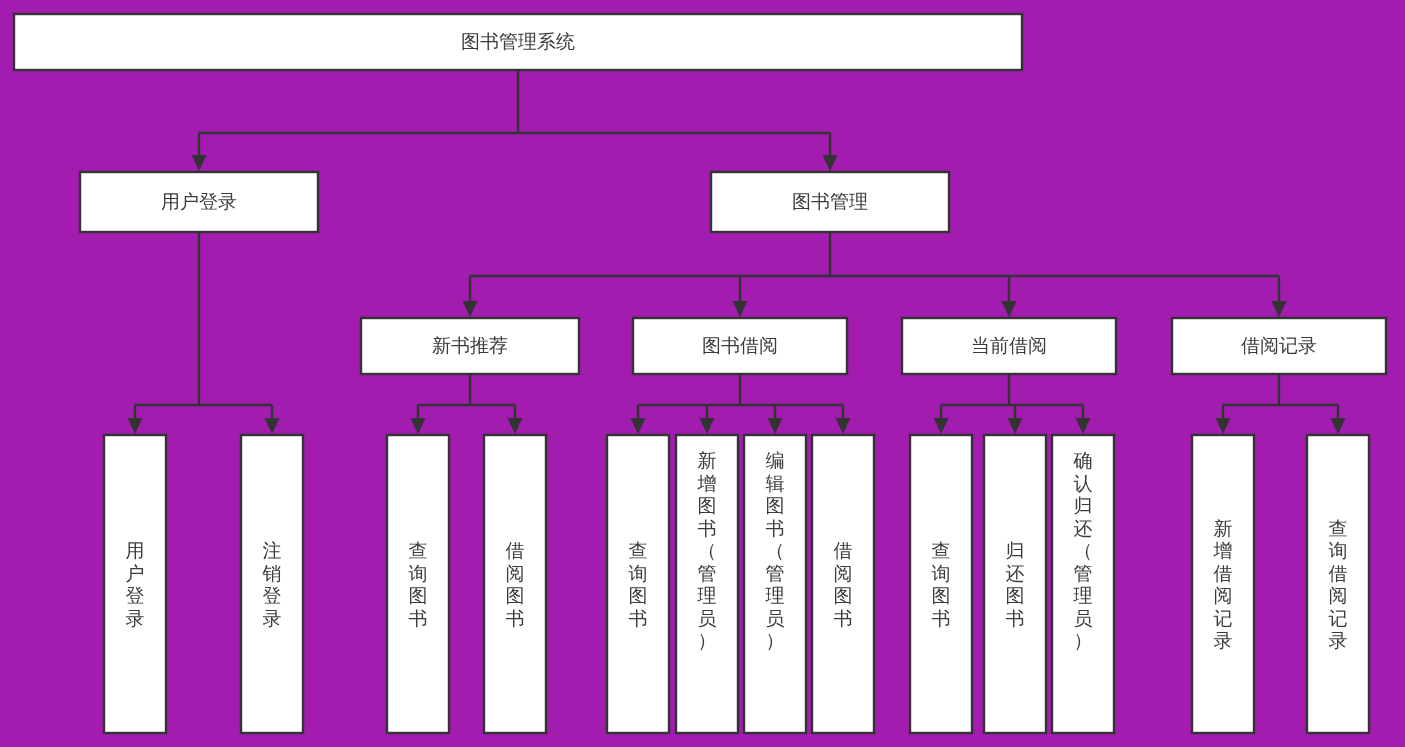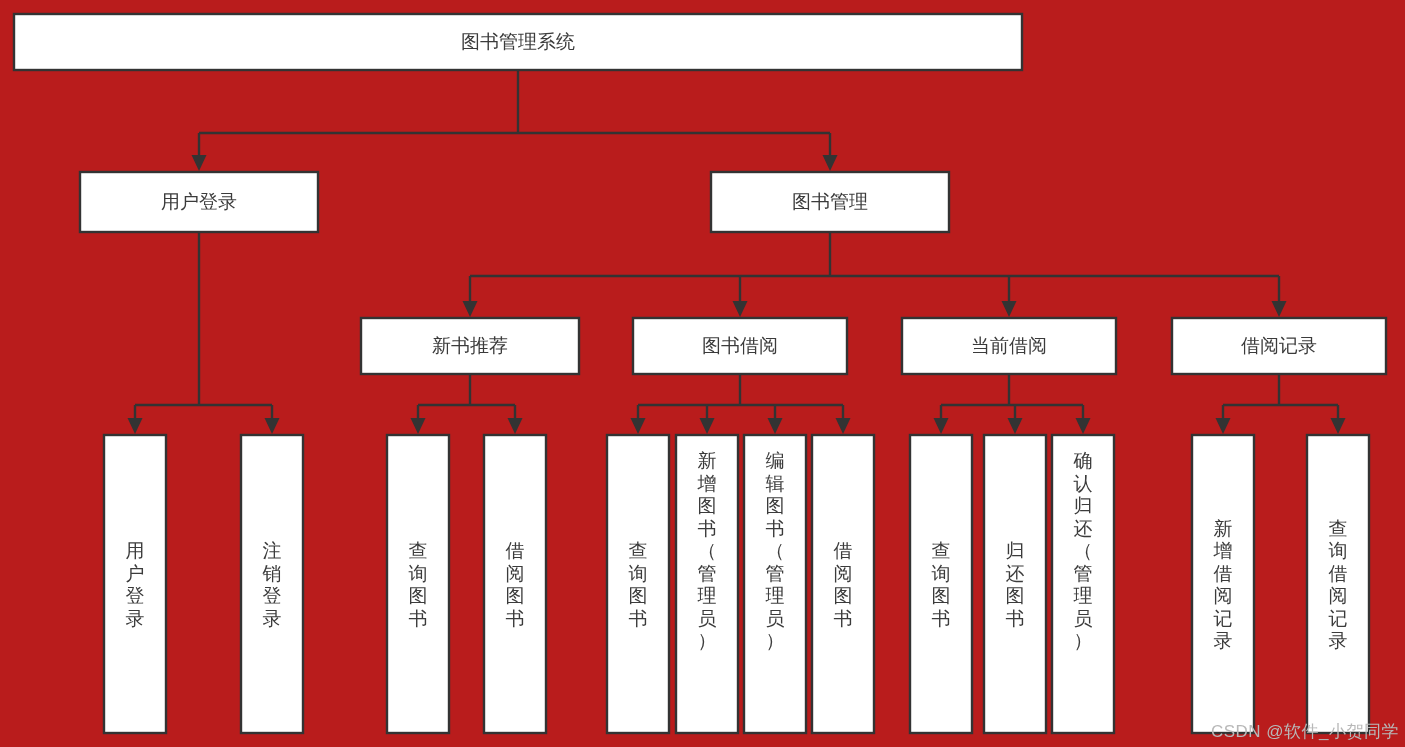--- a/index.html
+++ b/index.html
@@ -10,21 +10,21 @@
   body {
     width: 1405px;
     height: 747px;
     font-family: "Liberation Sans", "DejaVu Sans", sans-serif;
     overflow: hidden;
   }
   #diagram-root {
     position: relative;
     width: 1405px;
     height: 747px;
-    background: #b91c1c;
+    background: #a21caf;
   }
   svg.diagram-canvas {
     position: absolute;
     top: 0;
     left: 0;
     width: 1405px;
     height: 747px;
     display: block;
   }
   .node-box {
@@ -293,14 +293,13 @@
             <text x="1338" y="534.7" text-anchor="middle" font-size="19px" fill="#3b3b3b" font-family="&quot;Liberation Sans&quot;, &quot;DejaVu Sans&quot;, sans-serif">查</text>
             <text x="1338" y="557.2" text-anchor="middle" font-size="19px" fill="#3b3b3b" font-family="&quot;Liberation Sans&quot;, &quot;DejaVu Sans&quot;, sans-serif">询</text>
             <text x="1338" y="579.7" text-anchor="middle" font-size="19px" fill="#3b3b3b" font-family="&quot;Liberation Sans&quot;, &quot;DejaVu Sans&quot;, sans-serif">借</text>
             <text x="1338" y="602.2" text-anchor="middle" font-size="19px" fill="#3b3b3b" font-family="&quot;Liberation Sans&quot;, &quot;DejaVu Sans&quot;, sans-serif">阅</text>
             <text x="1338" y="624.7" text-anchor="middle" font-size="19px" fill="#3b3b3b" font-family="&quot;Liberation Sans&quot;, &quot;DejaVu Sans&quot;, sans-serif">记</text>
             <text x="1338" y="647.2" text-anchor="middle" font-size="19px" fill="#3b3b3b" font-family="&quot;Liberation Sans&quot;, &quot;DejaVu Sans&quot;, sans-serif">录</text>
           </g>
         </g>
       </g>
   </svg>
-  <div class="watermark-text">CSDN @软件_小贺同学</div>
 </div>
 
 </body></html>

